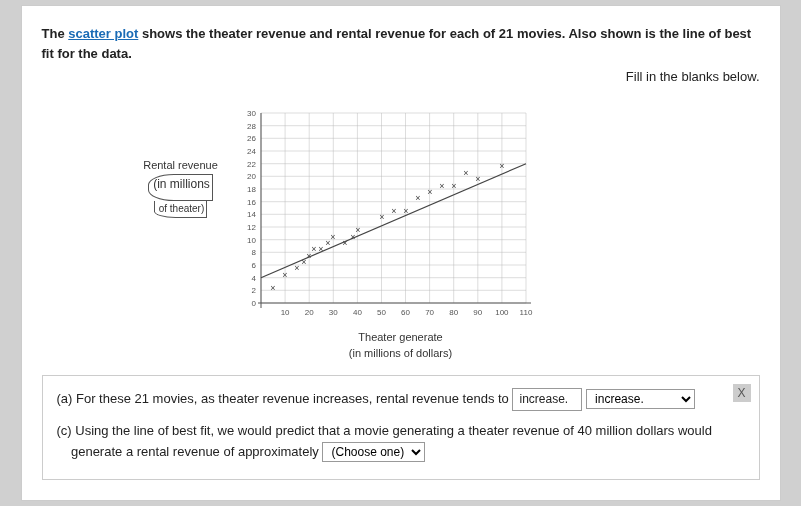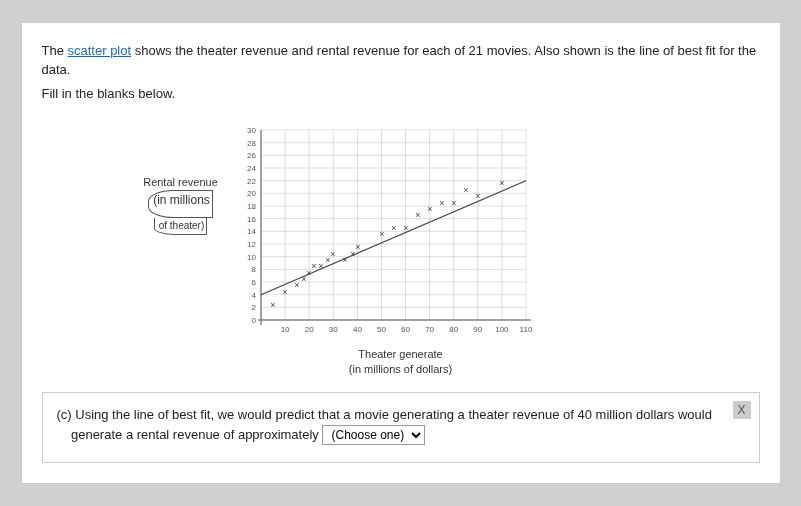--- a/index.html
+++ b/index.html
@@ -18,25 +18,27 @@
       width: 760px;
       padding: 18px 20px 20px 20px;
       position: relative;
       border: 1px solid #ccc;
     }
     .intro-text {
       font-size: 13px;
       color: #222;
       margin-bottom: 6px;
       line-height: 1.5;
+      font-weight: bold;
     }
     .fill-text {
       font-size: 13px;
       color: #222;
       margin-bottom: 24px;
+      text-align: right;
     }
     .scatter-area {
       display: flex;
       justify-content: center;
       margin-bottom: 14px;
     }
     .chart-wrapper {
       position: relative;
       width: 340px;
     }
@@ -234,20 +236,31 @@
           <span>Theater generate</span><br>
           <span>(in millions of dollars)</span>
         </div>
       </div>
     </div>
   </div>
 
   <div class="questions-box">
     <button class="close-btn">X</button>
 
+    <div class="question-row">
+      <span>(a) For these 21 movies, as theater revenue increases, rental revenue tends to</span>
+      <span class="answer-box">
+        <span>increase.</span>
+      </span>
+      <select class="inline-select">
+        <option>increase.</option>
+        <option>decrease.</option>
+        <option>stay the same.</option>
+      </select>
+    </div>
 
 
     <div class="question-row">
       <span>(c) Using the line of best fit, we would predict that a movie generating a theater revenue of 40 million dollars would</span><br>
       &nbsp;&nbsp;&nbsp;&nbsp;<span>generate a rental revenue of approximately</span>
       <select class="inline-select">
         <option>(Choose one)</option>
         <option>5 million</option>
         <option>6 million</option>
         <option>7 million</option>

